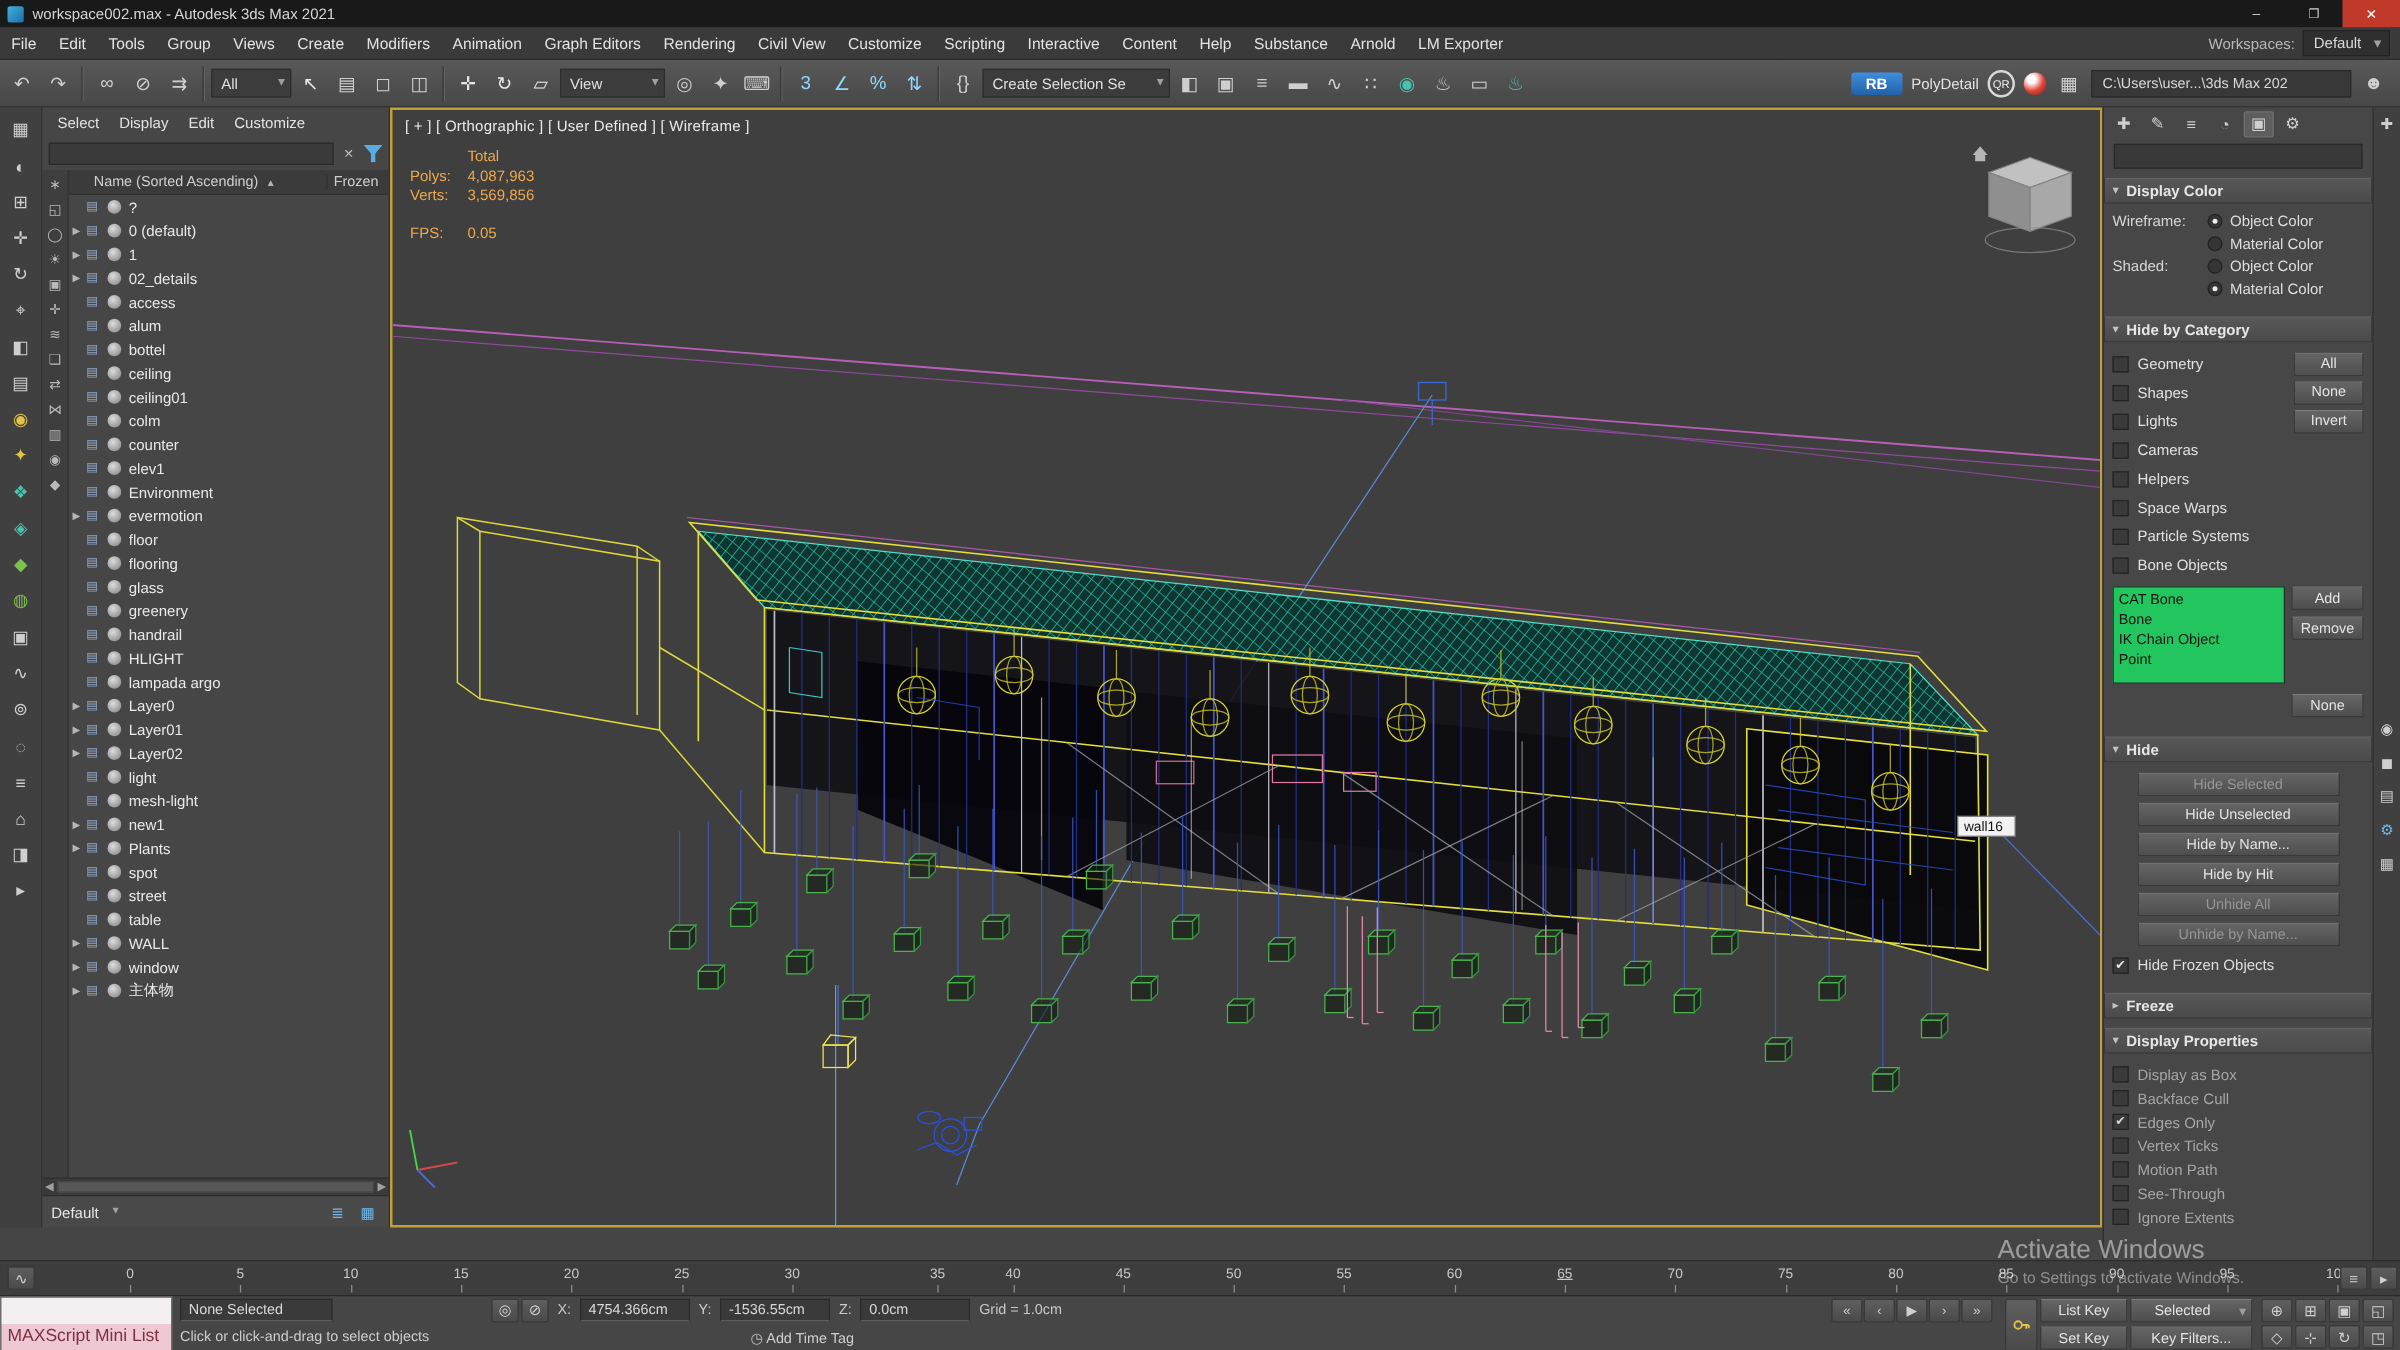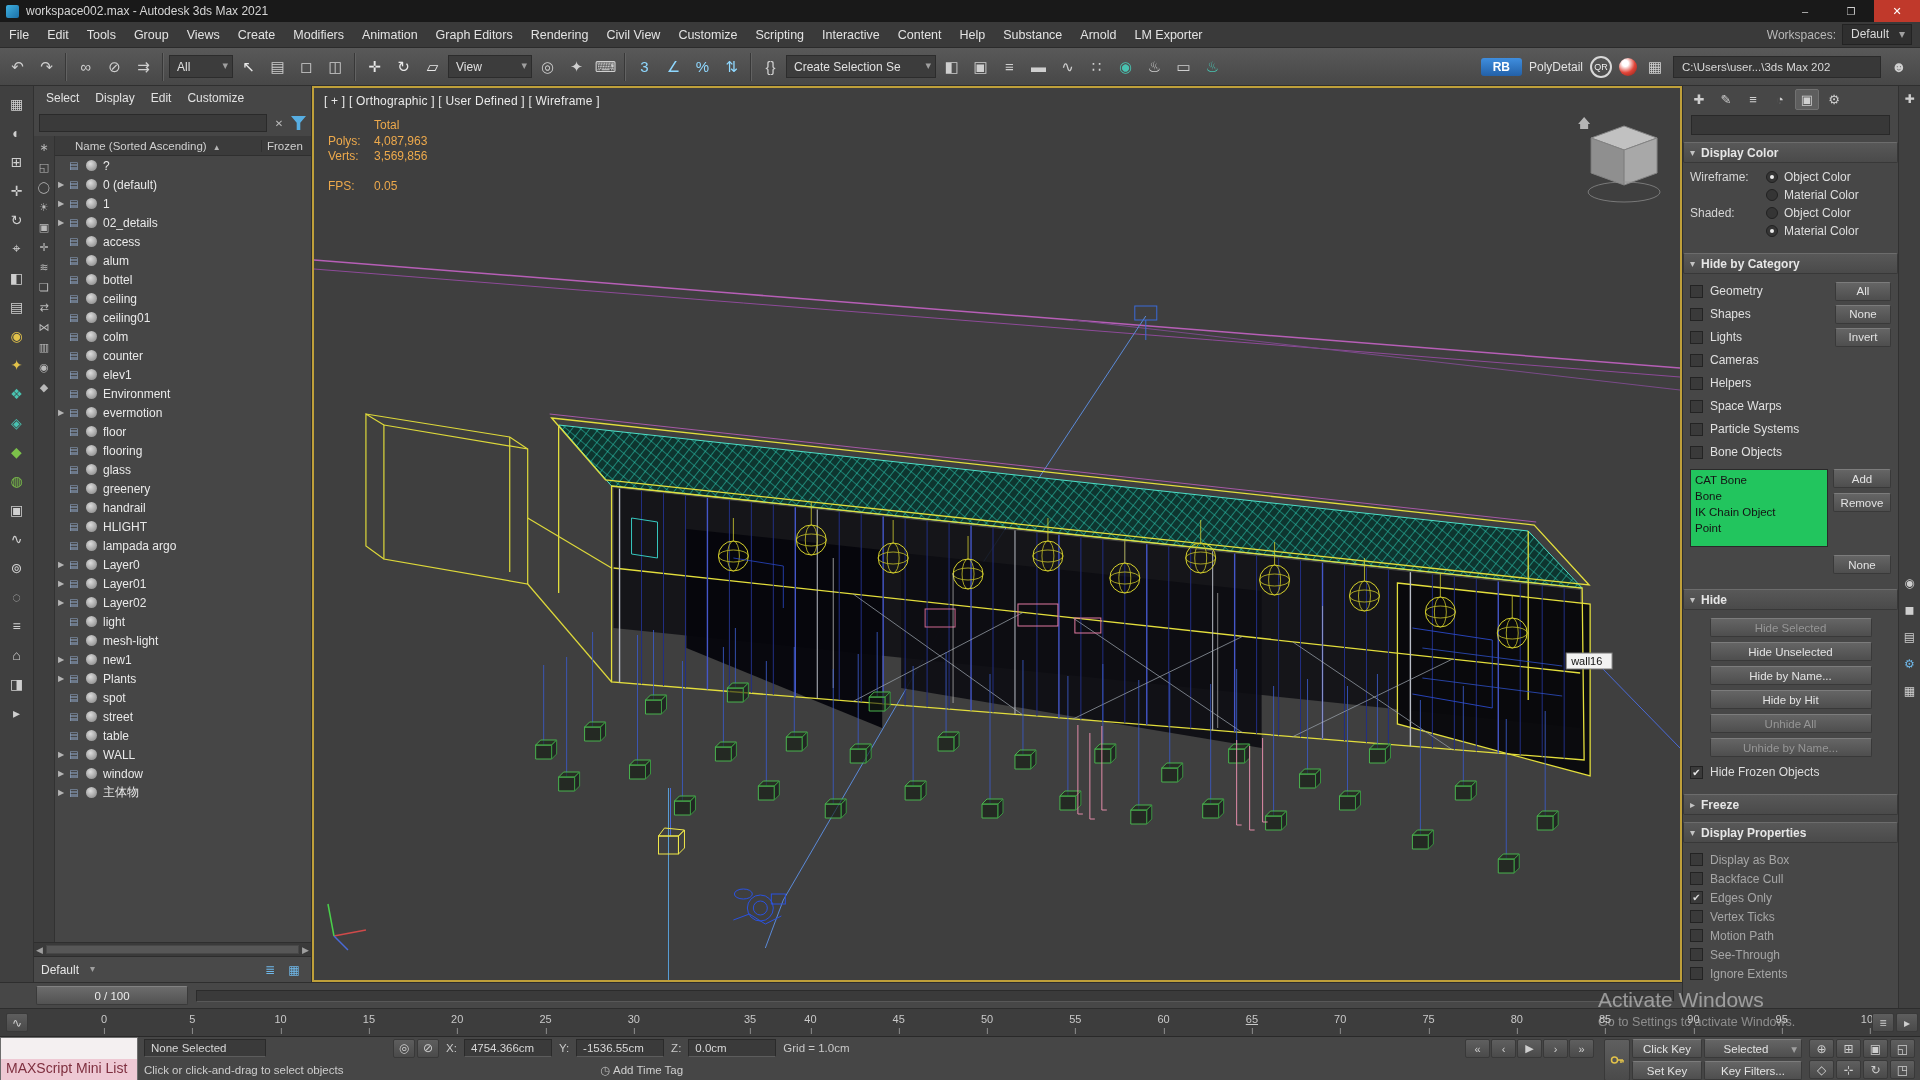--- a/index.html
+++ b/index.html
@@ -1083,24 +1083,20 @@
     <div class="rs-spacer"></div>
     <div style="display:flex;flex-direction:column;gap:9px">
         <div class="icon-btn">◉</div>
         <div class="icon-btn">◼</div>
         <div class="icon-btn">▤</div>
         <div class="icon-btn" style="color: rgb(111, 183, 232);">⚙</div>
         <div class="icon-btn">▦</div>
       </div>
   </div>
 
-  <div class="timeslider">
-    <div class="ts-handle">0 / 100</div>
-    <div class="ts-track"></div>
-  </div>
 
   <div class="ruler">
     <div class="mini" style="left:6px">∿</div>
     <div id="ruler-ticks">
         <div class="tick" style="left: 0%;">0</div>
         <div class="tick" style="left: 5%;">5</div>
         <div class="tick" style="left: 10%;">10</div>
         <div class="tick" style="left: 15%;">15</div>
         <div class="tick" style="left: 20%;">20</div>
         <div class="tick" style="left: 25%;">25</div>
@@ -1153,21 +1149,21 @@
         <div class="icon-btn">›</div>
         <div class="icon-btn">»</div>
       </div>
     <div class="key-block">
       <span class="setkeys-btn">
         <svg width="14" height="14" viewBox="0 0 14 14">
             <circle cx="4.5" cy="7" r="3" fill="none" stroke="#e2c24a" stroke-width="1.5"></circle>
             <path d="M7.5 7 H13 M11 7 V10 M13 7 V9.5" stroke="#e2c24a" stroke-width="1.5" fill="none"></path>
           </svg>
       </span>
-      <span class="sbtn kb-btn">Click Key</span>
+      <span class="sbtn kb-btn">List Key</span>
       <span class="sbtn kb-btn kb-dd">Selected</span>
       <span class="sbtn kb-btn">Set Key</span>
       <span class="sbtn kb-btn">Key Filters...</span>
     </div>
     <div class="nav-block">
         <div class="icon-btn">⊕</div>
         <div class="icon-btn">⊞</div>
         <div class="icon-btn">▣</div>
         <div class="icon-btn">◱</div>
         <div class="icon-btn">◇</div>

